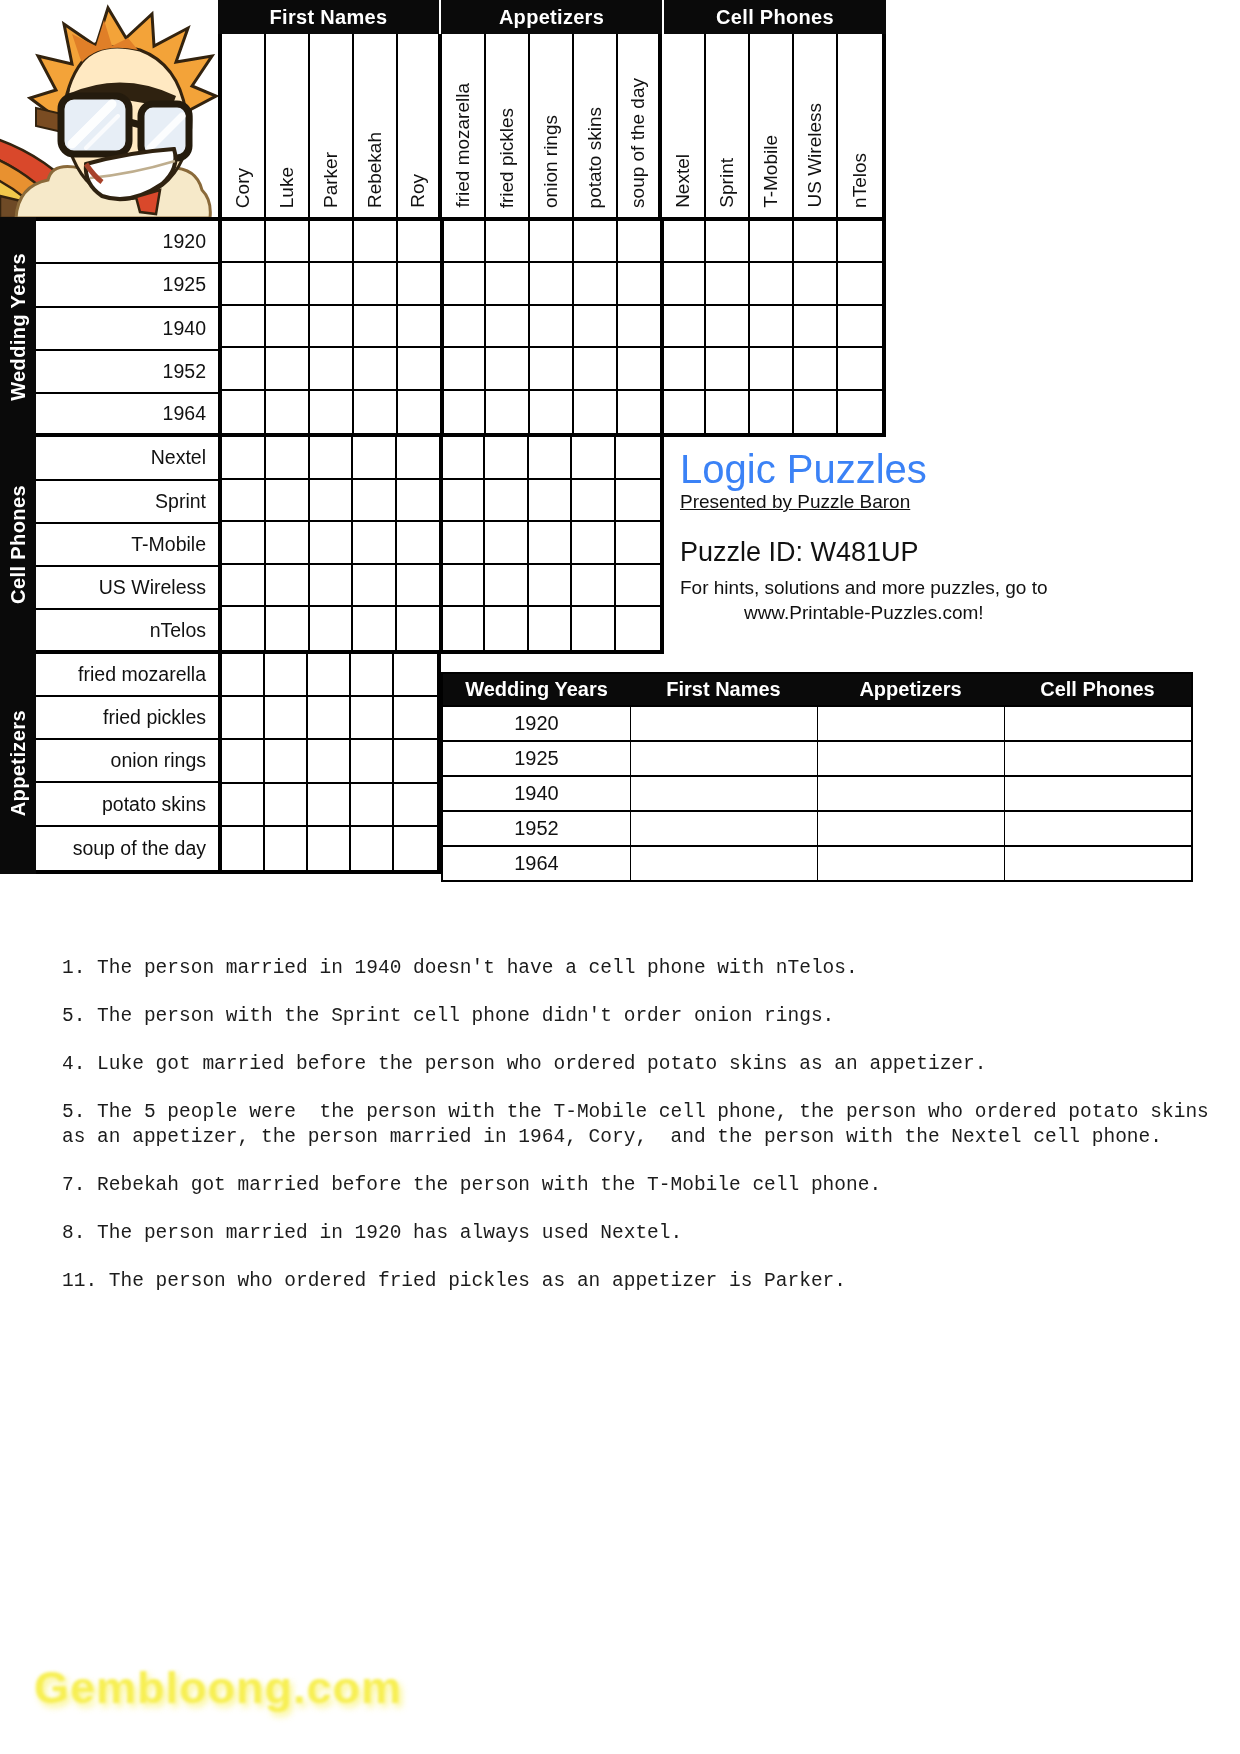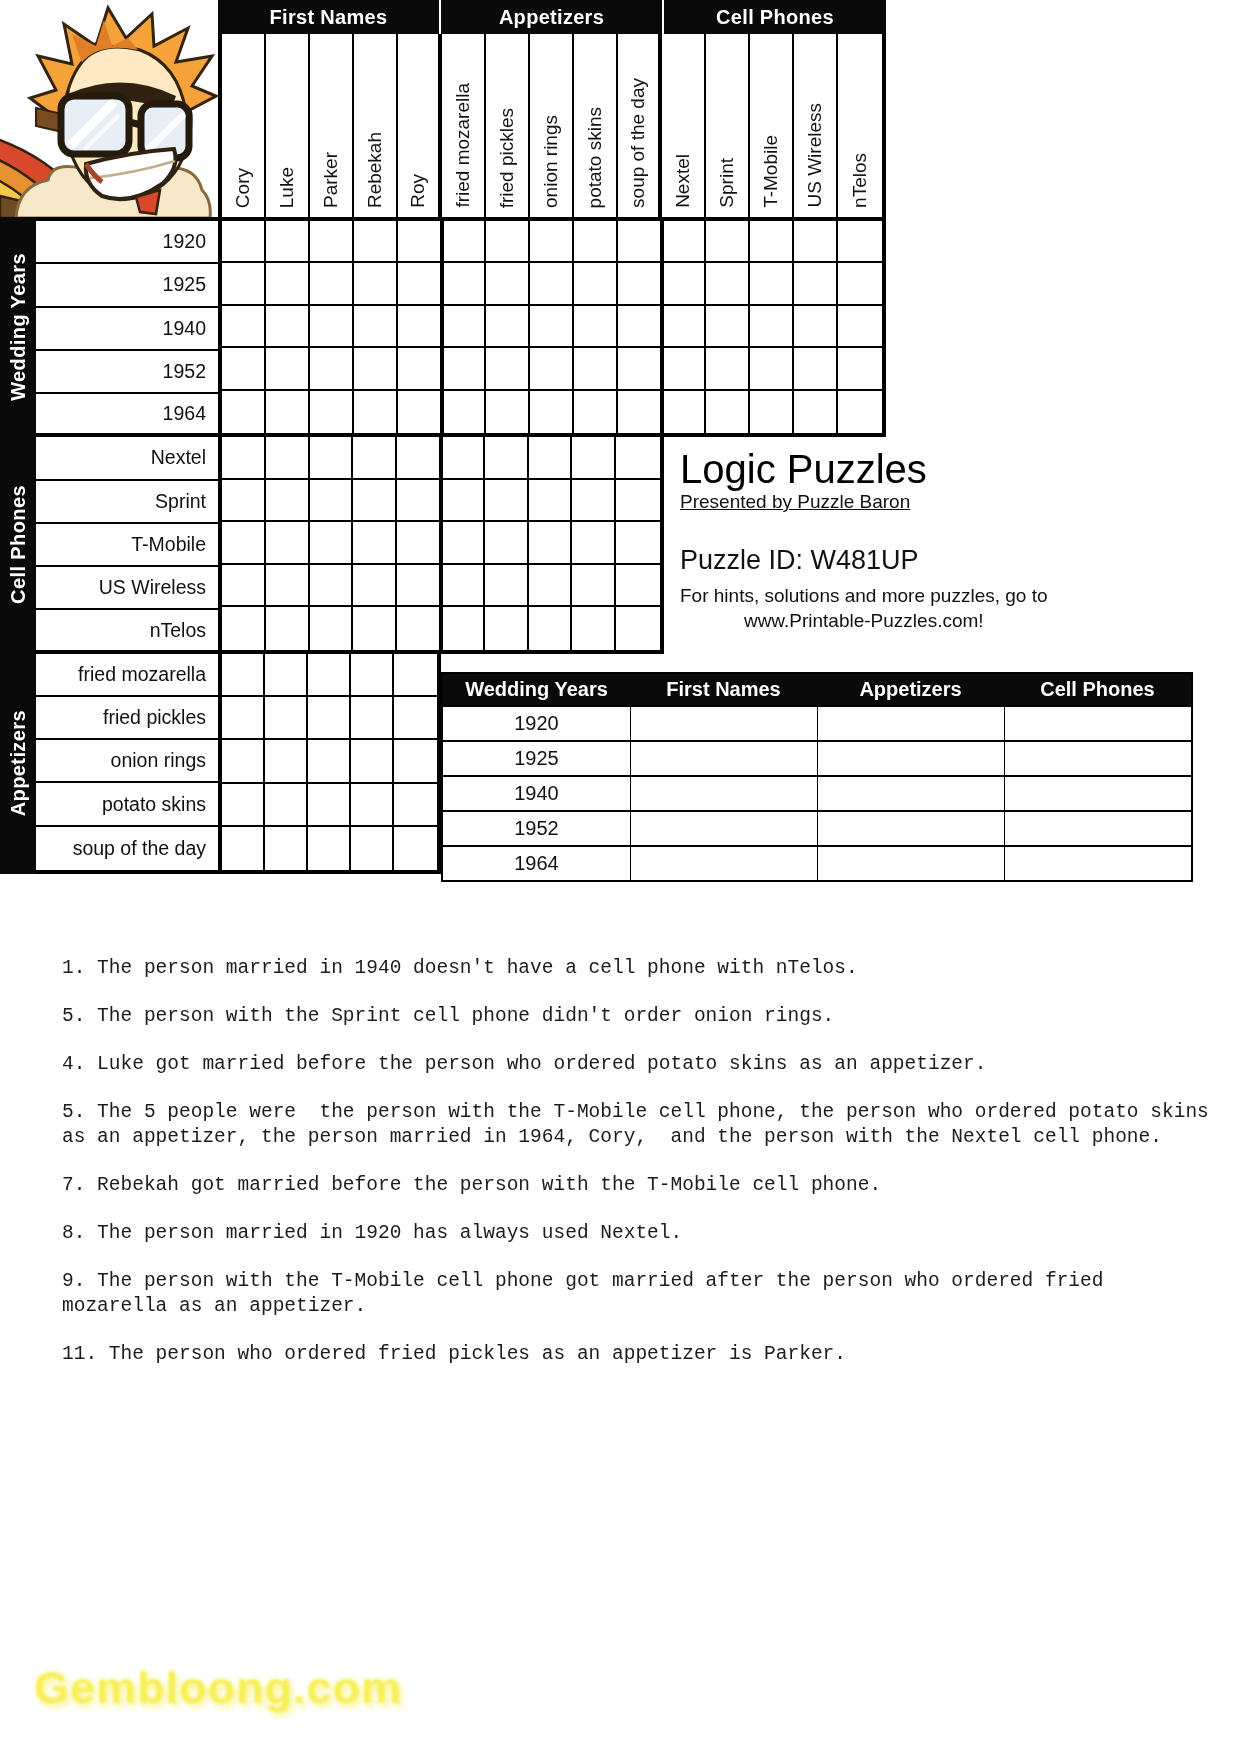--- a/index.html
+++ b/index.html
@@ -48,23 +48,23 @@
   #blockA .cell:nth-child(n+61){border-bottom:none;}
   #blockB{left:218px;top:433px;width:446px;height:221px;grid-template-columns:repeat(10,1fr);grid-template-rows:repeat(5,1fr);}
   #blockB .cell:nth-child(10n){border-right:none;}
   #blockB .cell:nth-child(n+41){border-bottom:none;}
   #blockC{left:218px;top:650px;width:223px;height:224px;grid-template-columns:repeat(5,1fr);grid-template-rows:repeat(5,1fr);}
   #blockC .cell:nth-child(5n){border-right:none;}
   #blockC .cell:nth-child(n+21){border-bottom:none;}
 
   
   .info{position:absolute;left:680px;top:447px;}
-  .info .title{font-size:40px;line-height:44px;color:#000000;}
+  .info .title{font-size:40px;line-height:44px;color:#3b82f6;}
   .info .subtitle{font-size:19px;text-decoration:underline;}
-  .info .pid{font-size:27px;margin-top:32px;}
+  .info .pid{font-size:27px;margin-top:24px;}
   .info .hint{font-size:19px;margin-top:7px;line-height:25px;text-align:center;}
 
   
   .soltable{position:absolute;left:441px;top:672px;width:752px;border:2.5px solid #000;
             box-sizing:border-box;background:#fff;}
   .solhead{height:31px;background:#0a0a0a;display:grid;grid-template-columns:repeat(4,1fr);}
   .solhead span{color:#fff;font-weight:bold;font-size:20px;display:flex;
                 align-items:center;justify-content:center;}
   .solbody{display:grid;grid-template-columns:repeat(4,1fr);grid-auto-rows:35px;}
   .solcell{border-top:2px solid #000;border-left:1.5px solid #000;box-sizing:border-box;
@@ -408,17 +408,16 @@
   </div>
 </div>
 
 <div class="clues">
   <div class="clue">1. The person married in 1940 doesn't have a cell phone with nTelos.</div>
   <div class="clue">5. The person with the Sprint cell phone didn't order onion rings.</div>
   <div class="clue">4. Luke got married before the person who ordered potato skins as an appetizer.</div>
   <div class="clue">5. The 5 people were  the person with the T-Mobile cell phone, the person who ordered potato skins as an appetizer, the person married in 1964, Cory,  and the person with the Nextel cell phone.</div>
   <div class="clue">7. Rebekah got married before the person with the T-Mobile cell phone.</div>
   <div class="clue">8. The person married in 1920 has always used Nextel.</div>
-  <div class="clue">9. The person with the T-Mobile cell phone got married after the person who ordered fried mozarella as an appetizer.</div>
   <div class="clue">11. The person who ordered fried pickles as an appetizer is Parker.</div>
 </div>
 
 <div class="watermark">Gembloong.com</div>
 
 </body></html>

